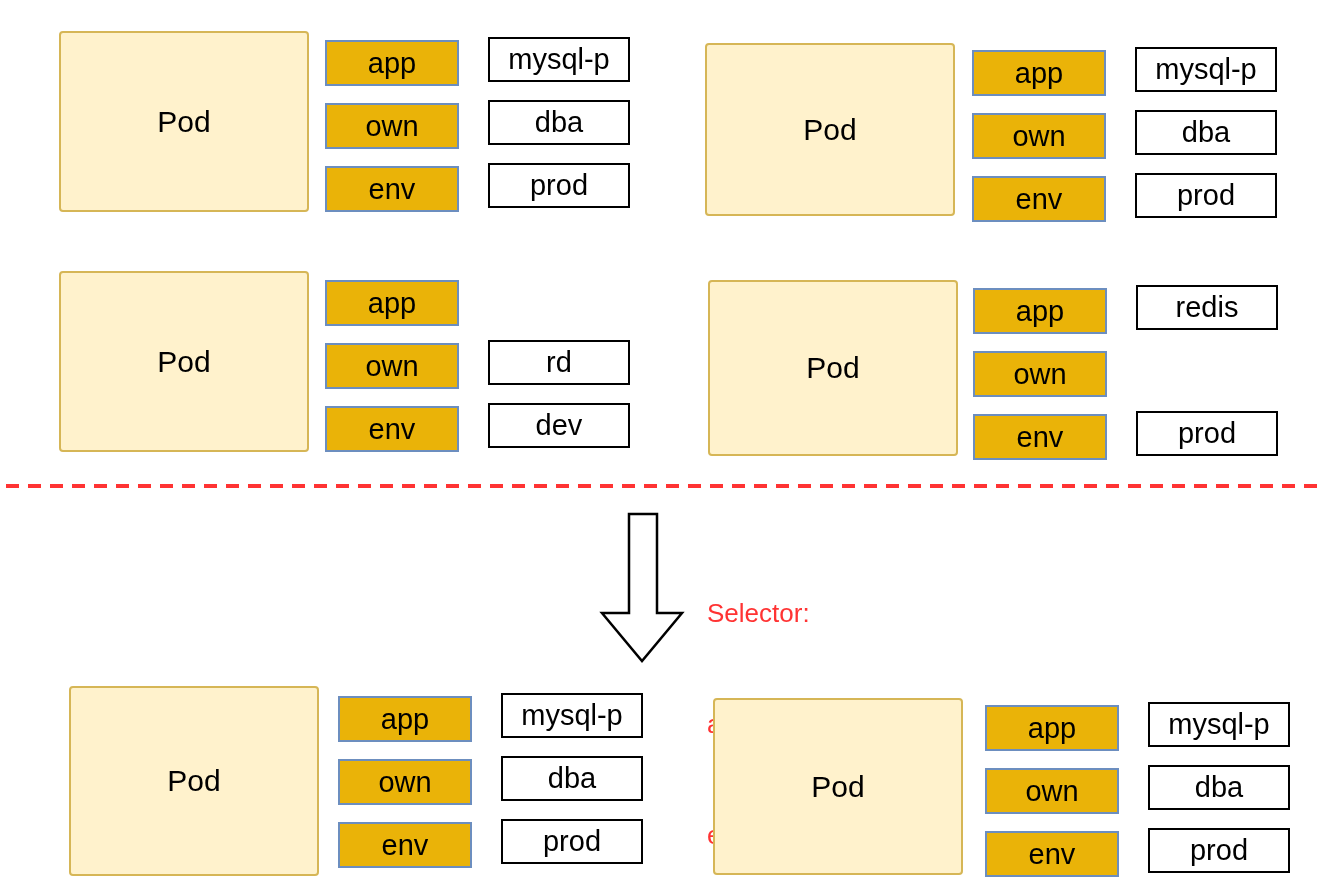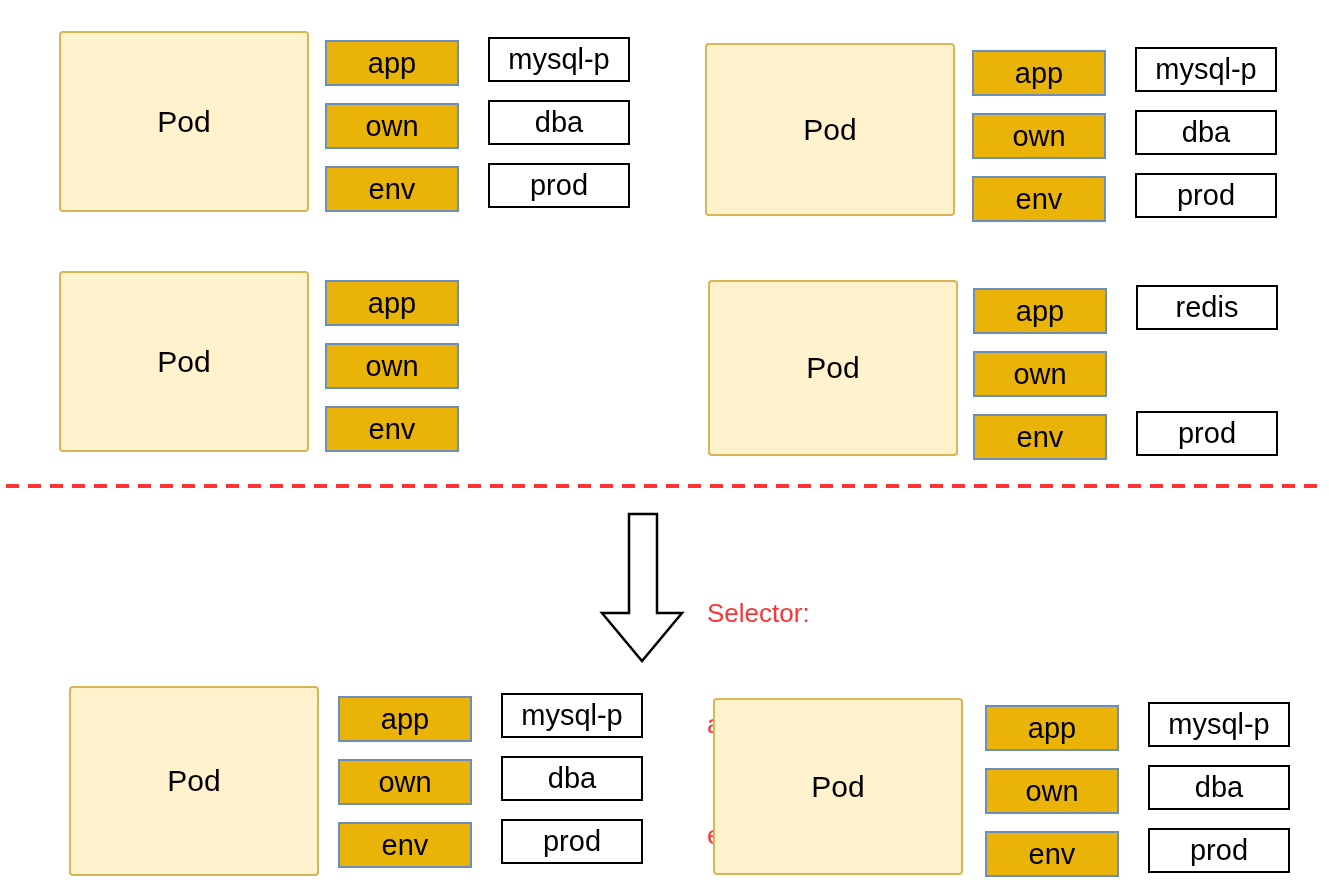--- a/index.html
+++ b/index.html
@@ -91,23 +91,25 @@
   <div class="group g3">
     <div class="pod">
       <span class="pod-label">Pod</span>
     </div>
     <div class="rows">
       <div class="row">
         <div class="key">app</div>
       </div>
       <div class="row">
         <div class="key">own</div>
+        <div class="val">rd</div>
       </div>
       <div class="row">
         <div class="key">env</div>
+        <div class="val">dev</div>
       </div>
     </div>
   </div>
 
   <div class="group g4">
     <div class="pod">
       <span class="pod-label">Pod</span>
     </div>
     <div class="rows">
       <div class="row">

